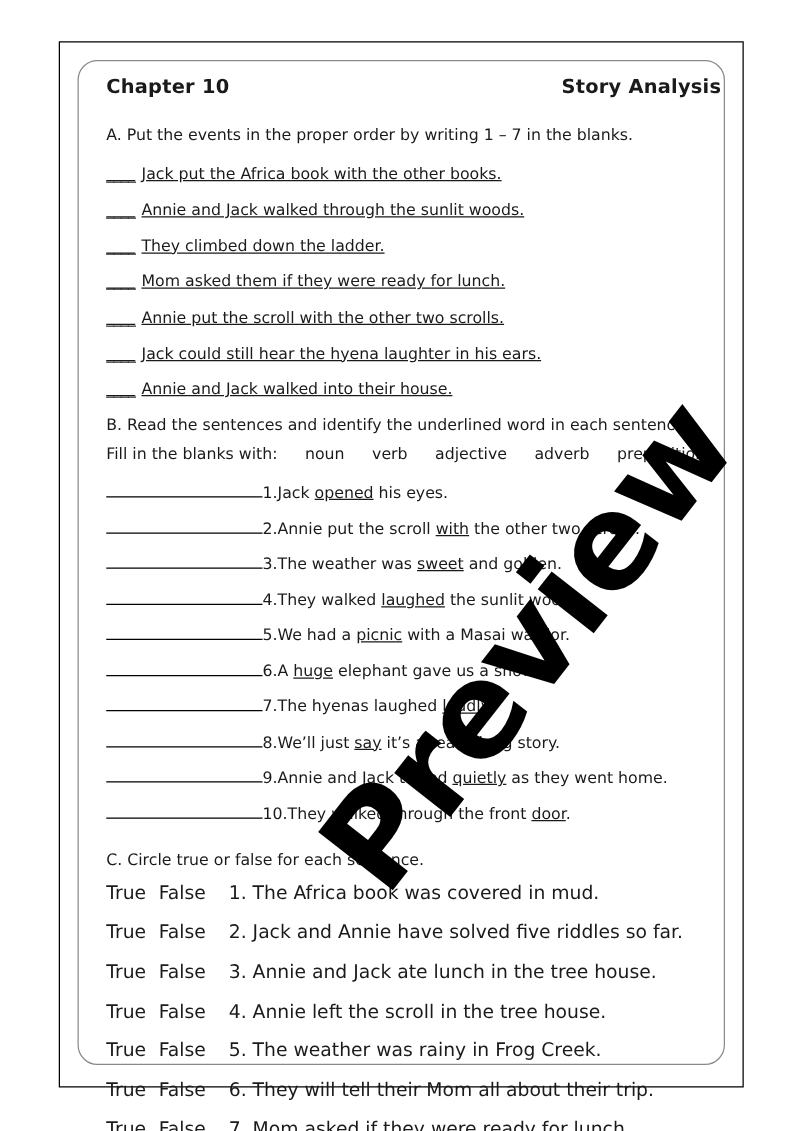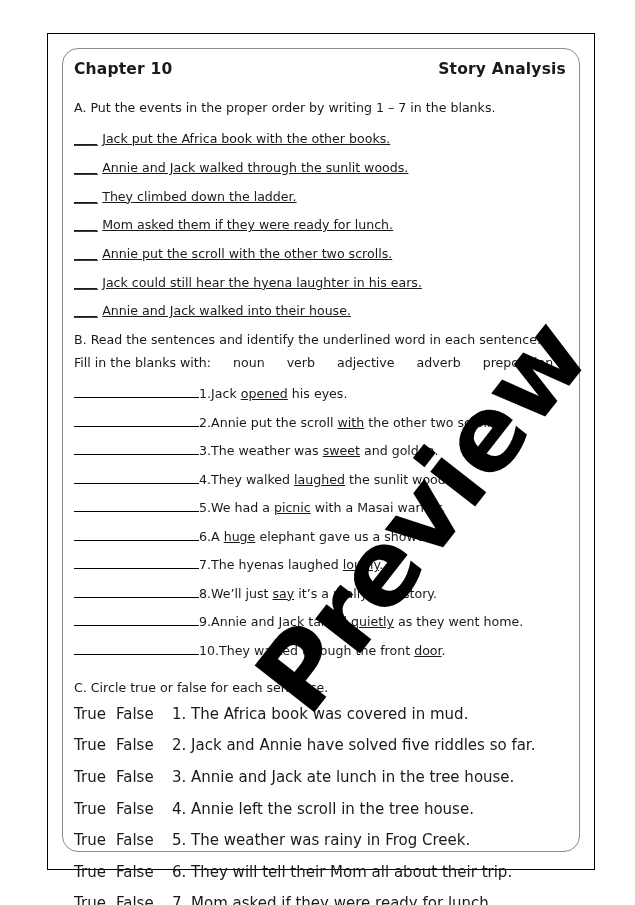--- a/index.html
+++ b/index.html
@@ -35,21 +35,21 @@
     height: 804px;
     border: 1px solid #8a8a8a;
     border-radius: 16px;
     box-sizing: border-box;
     background: #ffffff;
   }
 
   
   #content {
     position: absolute;
-    left: 74px;
+    left: 85px;
     top: 56px;
     width: 496px;
     height: 790px;
   }
 
   .header-row {
     display: flex;
     justify-content: space-between;
     align-items: baseline;
     font-weight: bold;

